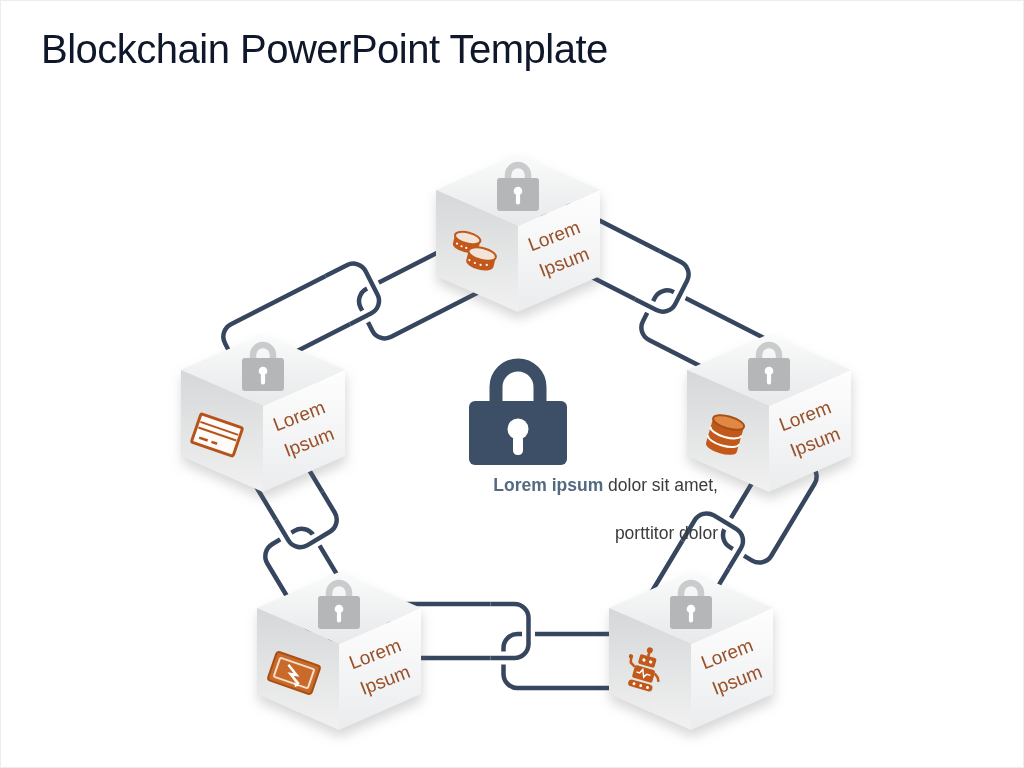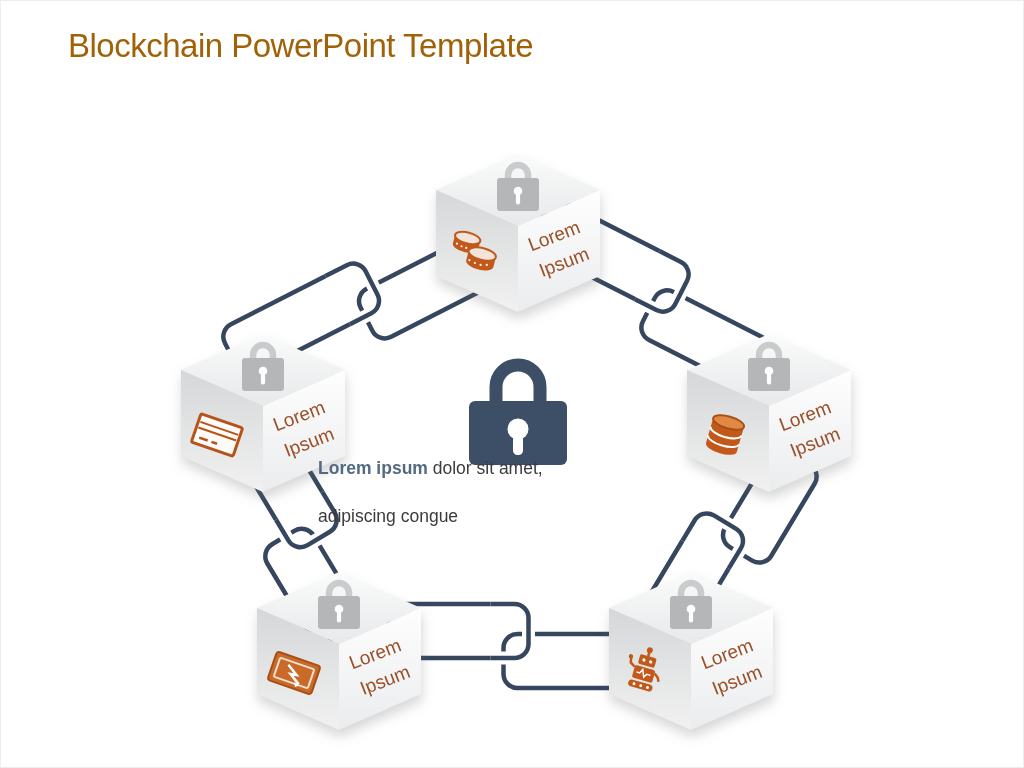--- a/index.html
+++ b/index.html
@@ -1,31 +1,31 @@
 <!DOCTYPE html>
 <html><head>
 <meta charset="utf-8">
 <style>
   html,body{margin:0;padding:0;background:#fff;}
   body{width:1024px;height:768px;overflow:hidden;font-family:"Liberation Sans",sans-serif;}
   .slide{position:relative;width:1022px;height:766px;border:1px solid #ededed;background:#fff;}
-  .title{position:absolute;left:67px;top:26px;font-size:33px;font-weight:400;color:#a16207;
+  .title{position:absolute;left:40px;top:26px;font-size:40px;font-weight:400;color:#0f172a;
          letter-spacing:-0.5px;white-space:nowrap;}
   .diagram{position:absolute;inset:0;}
   .chain{position:absolute;z-index:1;}
   .chain rect,.chain path{fill:none;stroke:#35465e;stroke-width:4.5;}
   .chain .casing{stroke:#fff;stroke-width:13;}
   .cube{position:absolute;width:180px;height:172px;z-index:2;}
   .cube svg{display:block;filter:drop-shadow(1px 7px 6px rgba(110,110,110,0.28));}
   .cube-label{position:absolute;left:73%;top:57%;transform:translate(-50%,-50%) rotate(-21deg);
               text-align:center;color:#9a5129;font-size:19px;line-height:1.45;white-space:nowrap;z-index:3;}
   .cube-label span{display:block;}
   .center-lock{position:absolute;left:462px;top:344px;z-index:2;}
-  .center-text{position:absolute;left:517px;top:455px;transform:translateX(-50%);width:400px;
-               text-align:left;font-size:17.5px;line-height:1.38;color:#3b3b3b;z-index:2;}
+  .center-text{position:absolute;left:517px;top:472px;transform:translateX(-50%);width:400px;
+               text-align:right;font-size:17.5px;line-height:1.38;color:#3b3b3b;z-index:2;}
   .center-text .em{font-weight:bold;color:#546a82;}
 </style>
 </head>
 <body>
 
 <div class="slide">
 
   <svg width="0" height="0" style="position:absolute">
     <defs>
       <linearGradient id="gradTop" x1="0" y1="0" x2="0" y2="1">
@@ -230,17 +230,17 @@
     <svg class="center-lock" width="110" height="122" viewBox="0 0 110 122">
       <path d="M33,60 V42 a22,22 0 0 1 44,0 V60" fill="none" stroke="#3d4e67" stroke-width="13"></path>
       <rect x="6" y="56" width="98" height="64" rx="6" fill="#3d4e67"></rect>
       <circle cx="55" cy="84" r="10.5" fill="#fff"></circle>
       <rect x="50" y="90" width="10" height="20" rx="4.5" fill="#fff"></rect>
     </svg>
 
     <div class="center-text">
       <span class="em">Lorem ipsum</span><span> dolor sit amet,</span><br>
       <br>
-      <span>adipiscing congue</span>
+      <span>porttitor dolor</span>
     </div>
 
   </div>
 </div>
 
 </body></html>

